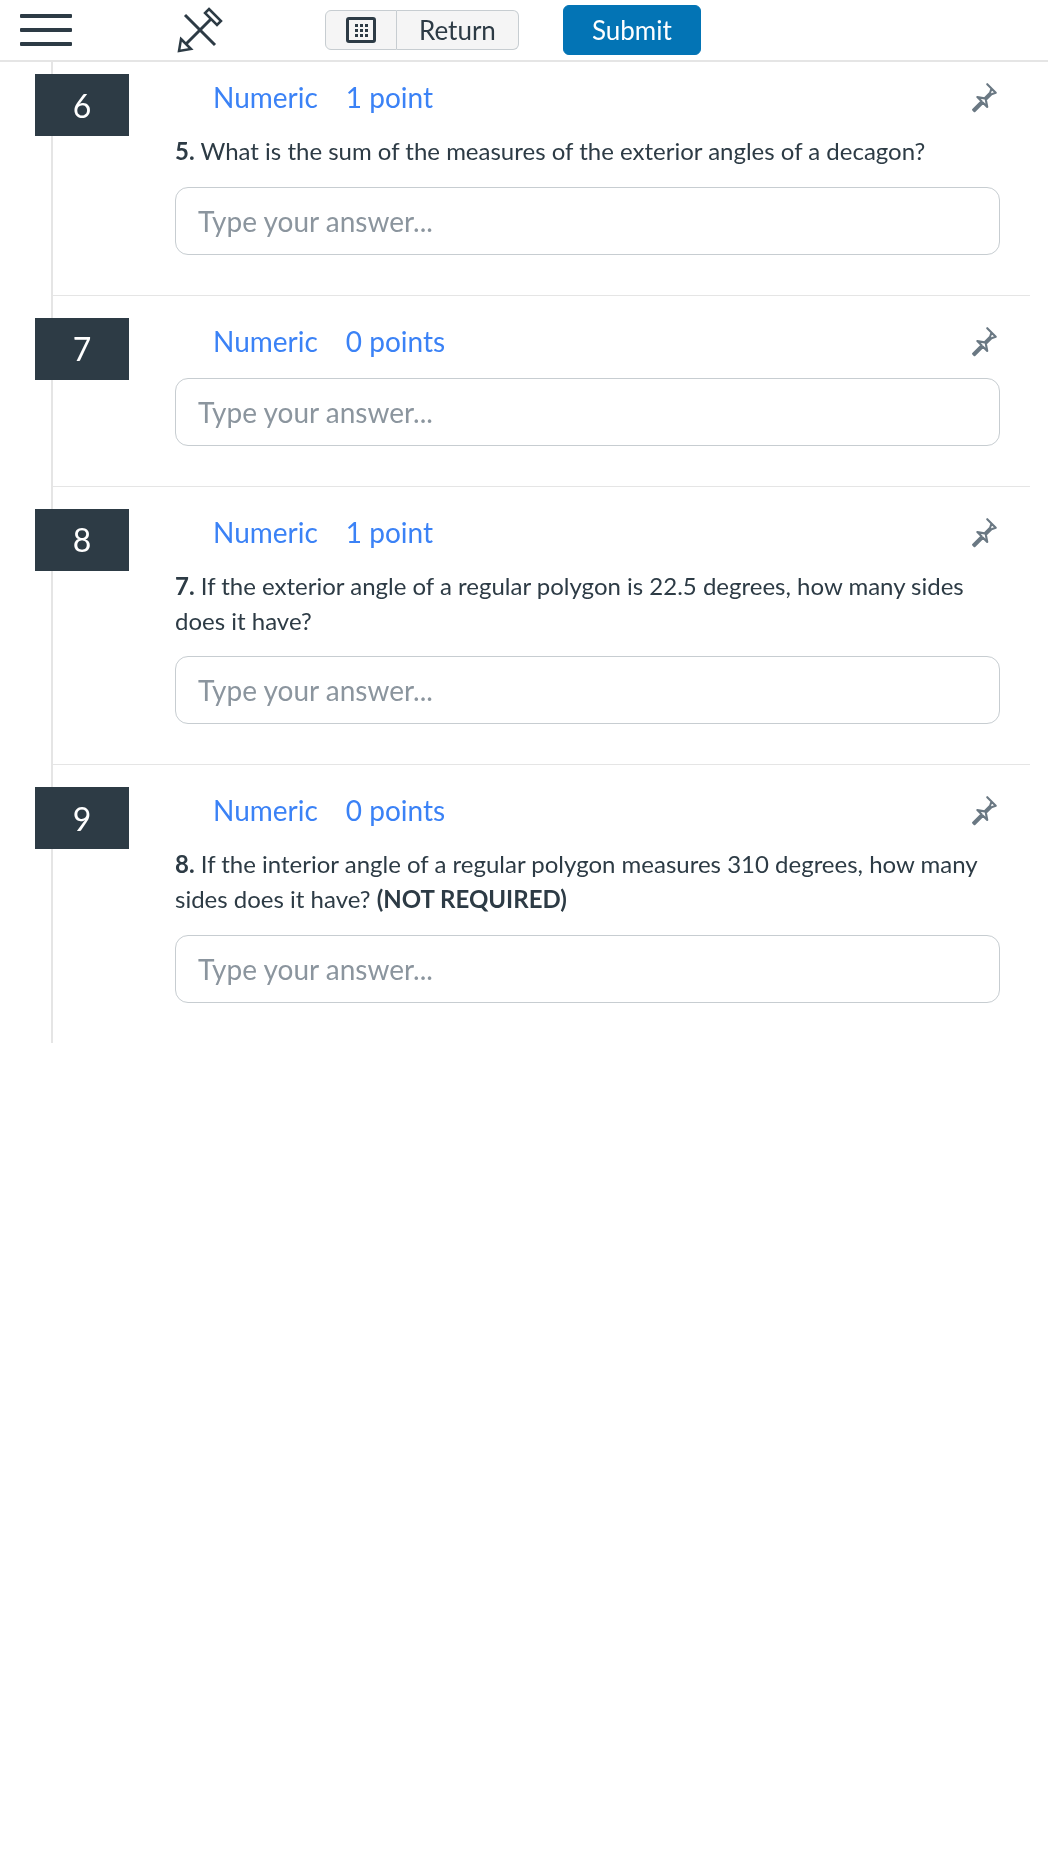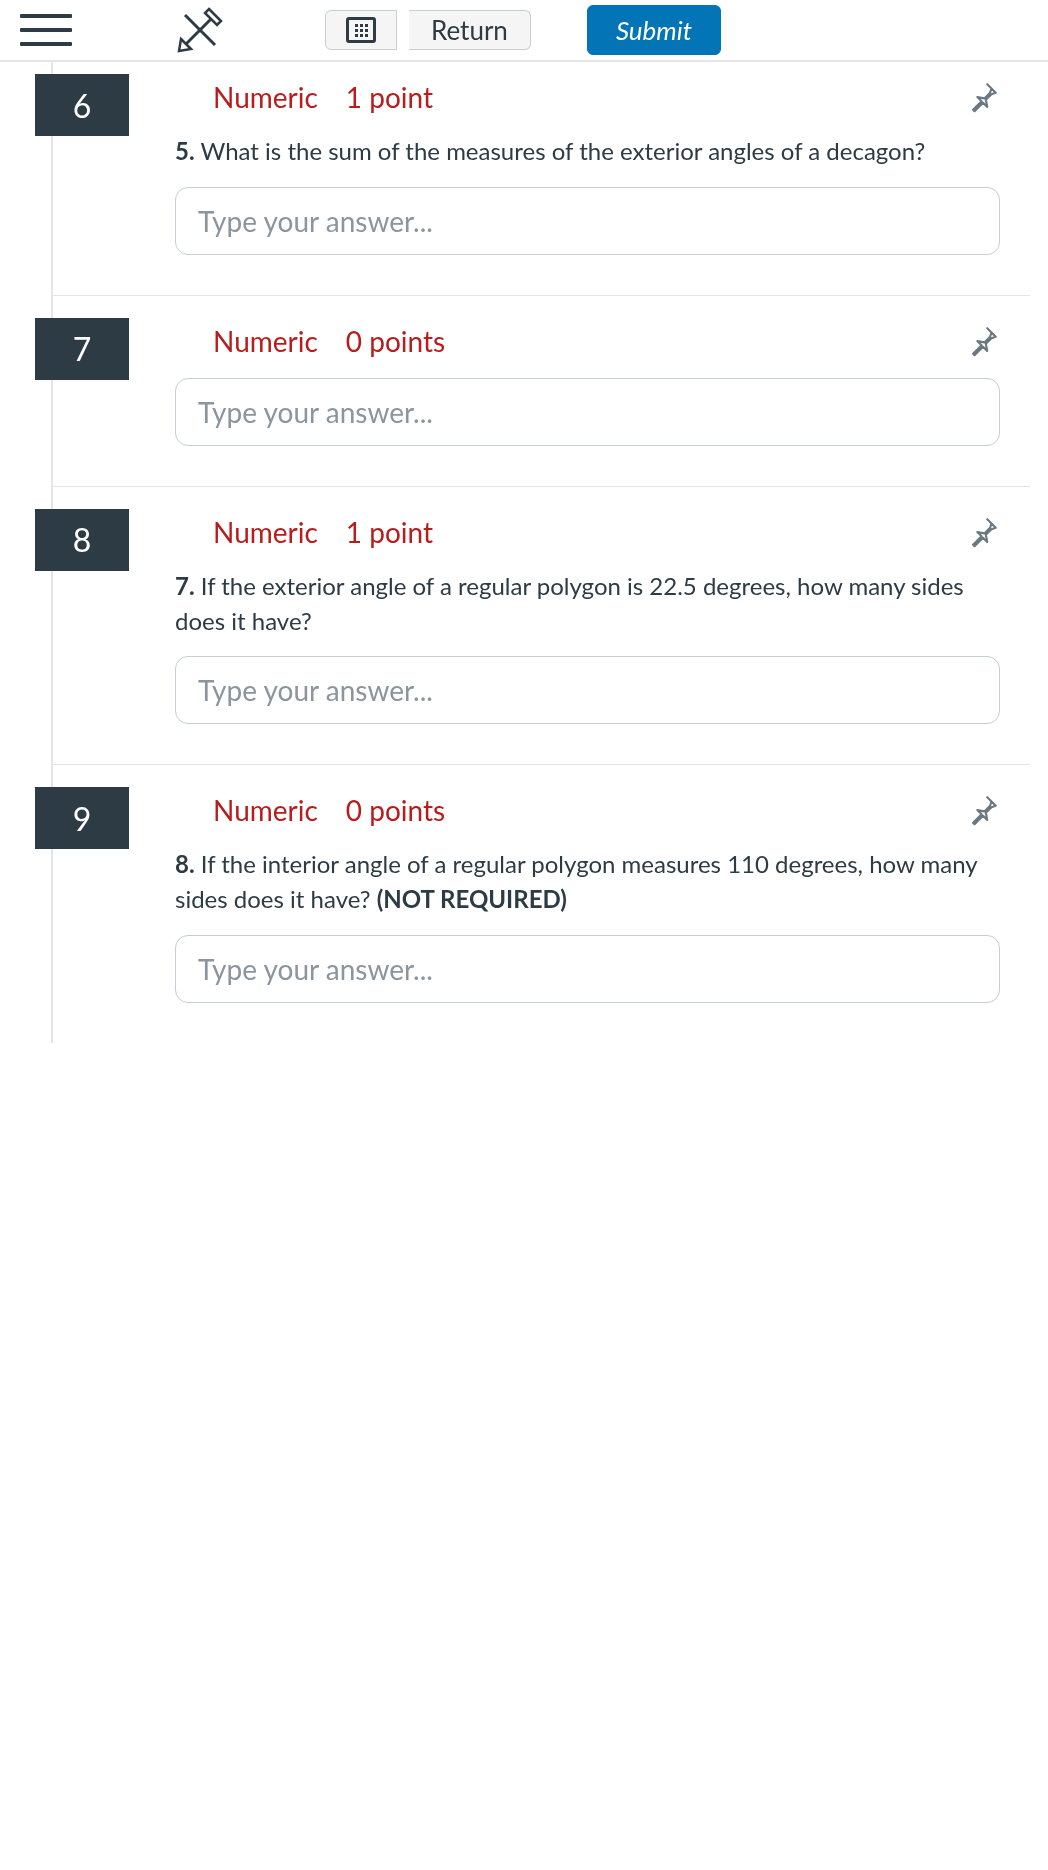--- a/index.html
+++ b/index.html
@@ -38,21 +38,21 @@
       margin-left: 95px;
       width: 50px;
       height: 50px;
       display: flex;
       align-items: center;
       justify-content: center;
     }
     .toolbar-buttons {
       margin-left: 100px;
       display: flex;
-      gap: 12px;
+      gap: 0;
       align-items: center;
     }
     .btn {
       padding: 8px 22px;
       font-size: 24px;
       border-radius: 6px;
       cursor: pointer;
       font-family: inherit;
     }
     .btn-icon-box {
@@ -75,21 +75,20 @@
       padding: 0 22px;
       font-size: 26px;
     }
     .btn-submit {
       background: #0374b5;
       color: #fff;
       border: 1px solid #0374b5;
       font-size: 26px;
       padding: 8px 28px;
       margin-left: 44px;
-      font-style: italic;
     }
     .content {
       padding: 0 18px;
       position: relative;
     }
     .question-card {
       position: relative;
       padding: 28px 30px 40px 122px;
       border-bottom: 1px solid #e5e5e5;
       margin-left: 33px;
@@ -112,21 +111,21 @@
       justify-content: center;
     }
     .question-card:first-child .q-number {
       top: 12px;
     }
     .q-meta {
       display: flex;
       align-items: center;
       gap: 28px;
       font-size: 28px;
-      color: #b91c1c;
+      color: #3b82f6;
       margin-bottom: 20px;
       margin-left: 38px;
       position: relative;
     }
     .pin-icon-wrap {
       position: absolute;
       right: 0;
       top: 0;
       cursor: pointer;
     }
@@ -266,18 +265,18 @@
     <div class="q-meta">
       <span>Numeric</span>
       <span>0 points</span>
       <span class="pin-icon-wrap">
         <svg width="34" height="34" viewBox="0 0 24 24" fill="none">
             <path d="M15 3l6 6-3 1-4 4 1 5-3-3-6 6-1-1 6-6-3-3 5 1 4-4 1-3-3-3z" stroke="#6a7883" stroke-width="1.5" stroke-linejoin="round"></path>
           </svg>
       </span>
     </div>
     <div class="q-text">
-      <b>8.</b> <span>If the interior angle of a regular polygon measures 110 degrees, how many sides does it have? </span><b>(NOT REQUIRED)</b>
+      <b>8.</b> <span>If the interior angle of a regular polygon measures 310 degrees, how many sides does it have? </span><b>(NOT REQUIRED)</b>
     </div>
     <input class="answer-input" type="text" placeholder="Type your answer..." style="">
   </div>
 
 </div>
 
 </body></html>

